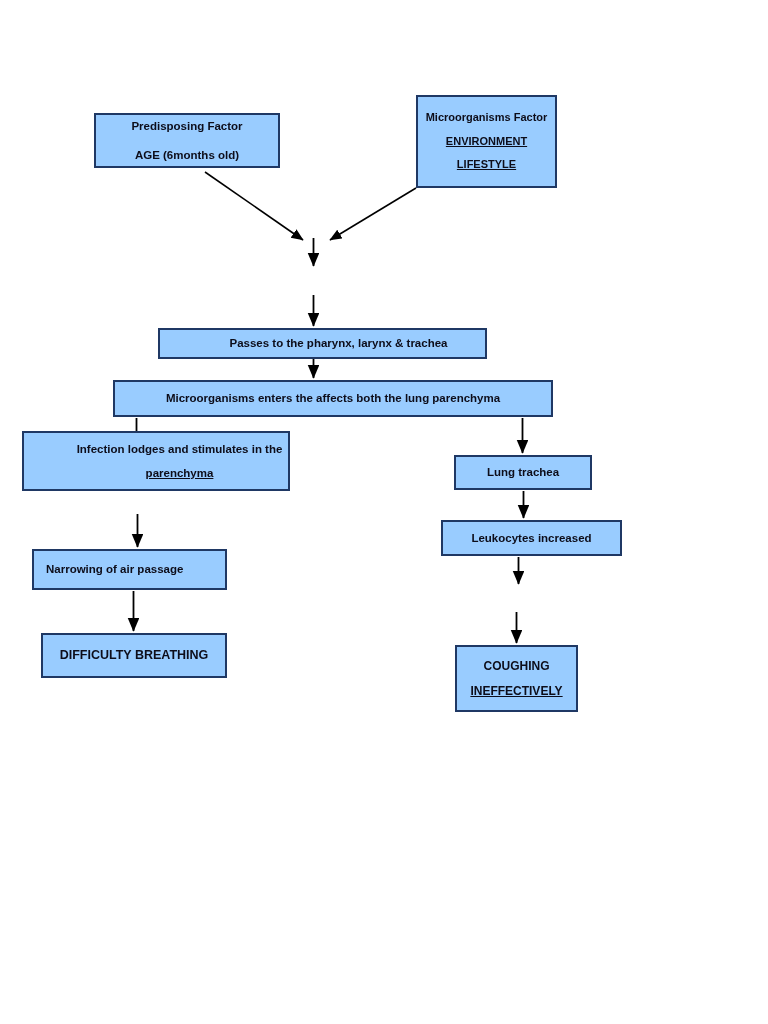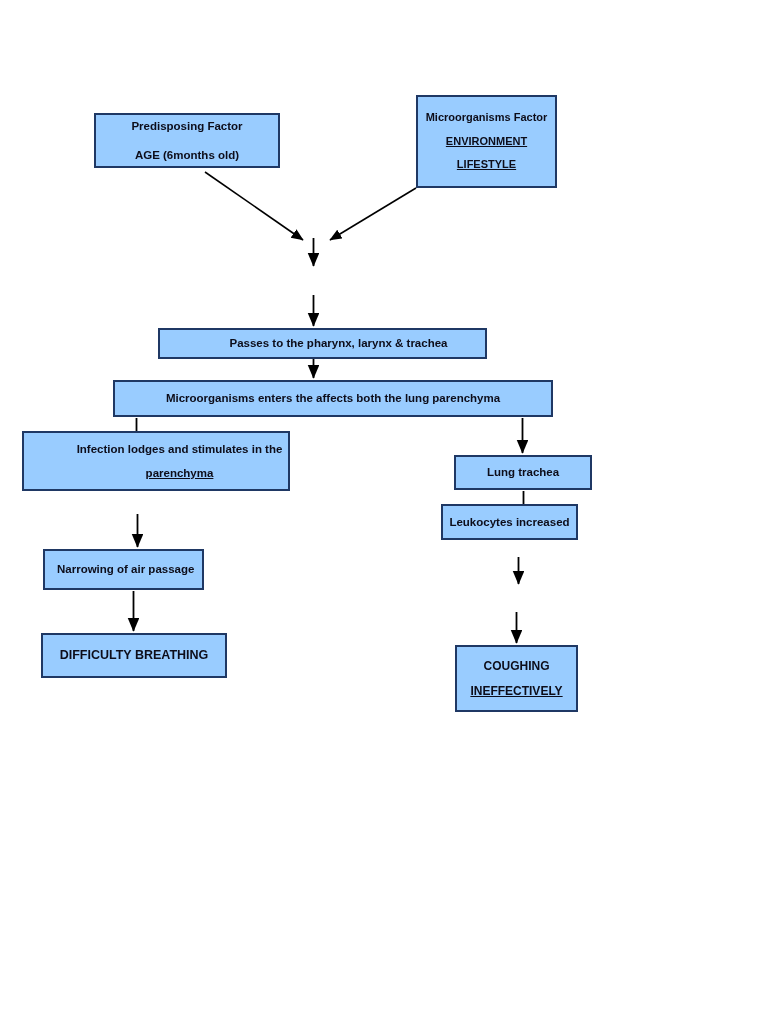--- a/index.html
+++ b/index.html
@@ -74,24 +74,24 @@
   .node.overflow-text .line + .line {
     margin-top: 8px;
   }
 
   
   #node-predisposing   { left: 94px;  top: 113px; width: 186px; height: 55px; }
   #node-precipitating  { left: 416px; top: 95px;  width: 141px; height: 93px; font-size: 11px; }
   #node-passes         { left: 158px; top: 328px; width: 329px; height: 31px; padding-left: 32px; }
   #node-microorganisms { left: 113px; top: 380px; width: 440px; height: 37px; justify-content: center; }
   #node-infection      { left: 22px;  top: 431px; width: 268px; height: 60px; padding-left: 47px; }
-  #node-narrowing      { left: 43px;  top: 549px; width: 161px; height: 41px; }
+  #node-narrowing      { left: 32px;  top: 549px; width: 195px; height: 41px; }
   #node-difficulty     { left: 41px;  top: 633px; width: 186px; height: 45px; font-size: 12.5px; }
   #node-lung-invasion  { left: 454px; top: 455px; width: 138px; height: 35px; }
-  #node-leukocytes     { left: 441px; top: 504px; width: 137px; height: 36px; }
+  #node-leukocytes     { left: 441px; top: 520px; width: 181px; height: 36px; }
   #node-mucus          { left: 462px; top: 586px; width: 113px; height: 31px; }
   #node-coughing       { left: 455px; top: 645px; width: 123px; height: 67px; font-size: 12px; }
 </style>
 </head>
 <body>
 
 <div id="canvas">
 
   <svg id="arrows" viewBox="0 0 768 1024" width="768" height="1024" xmlns="http://www.w3.org/2000/svg">
     <defs>

